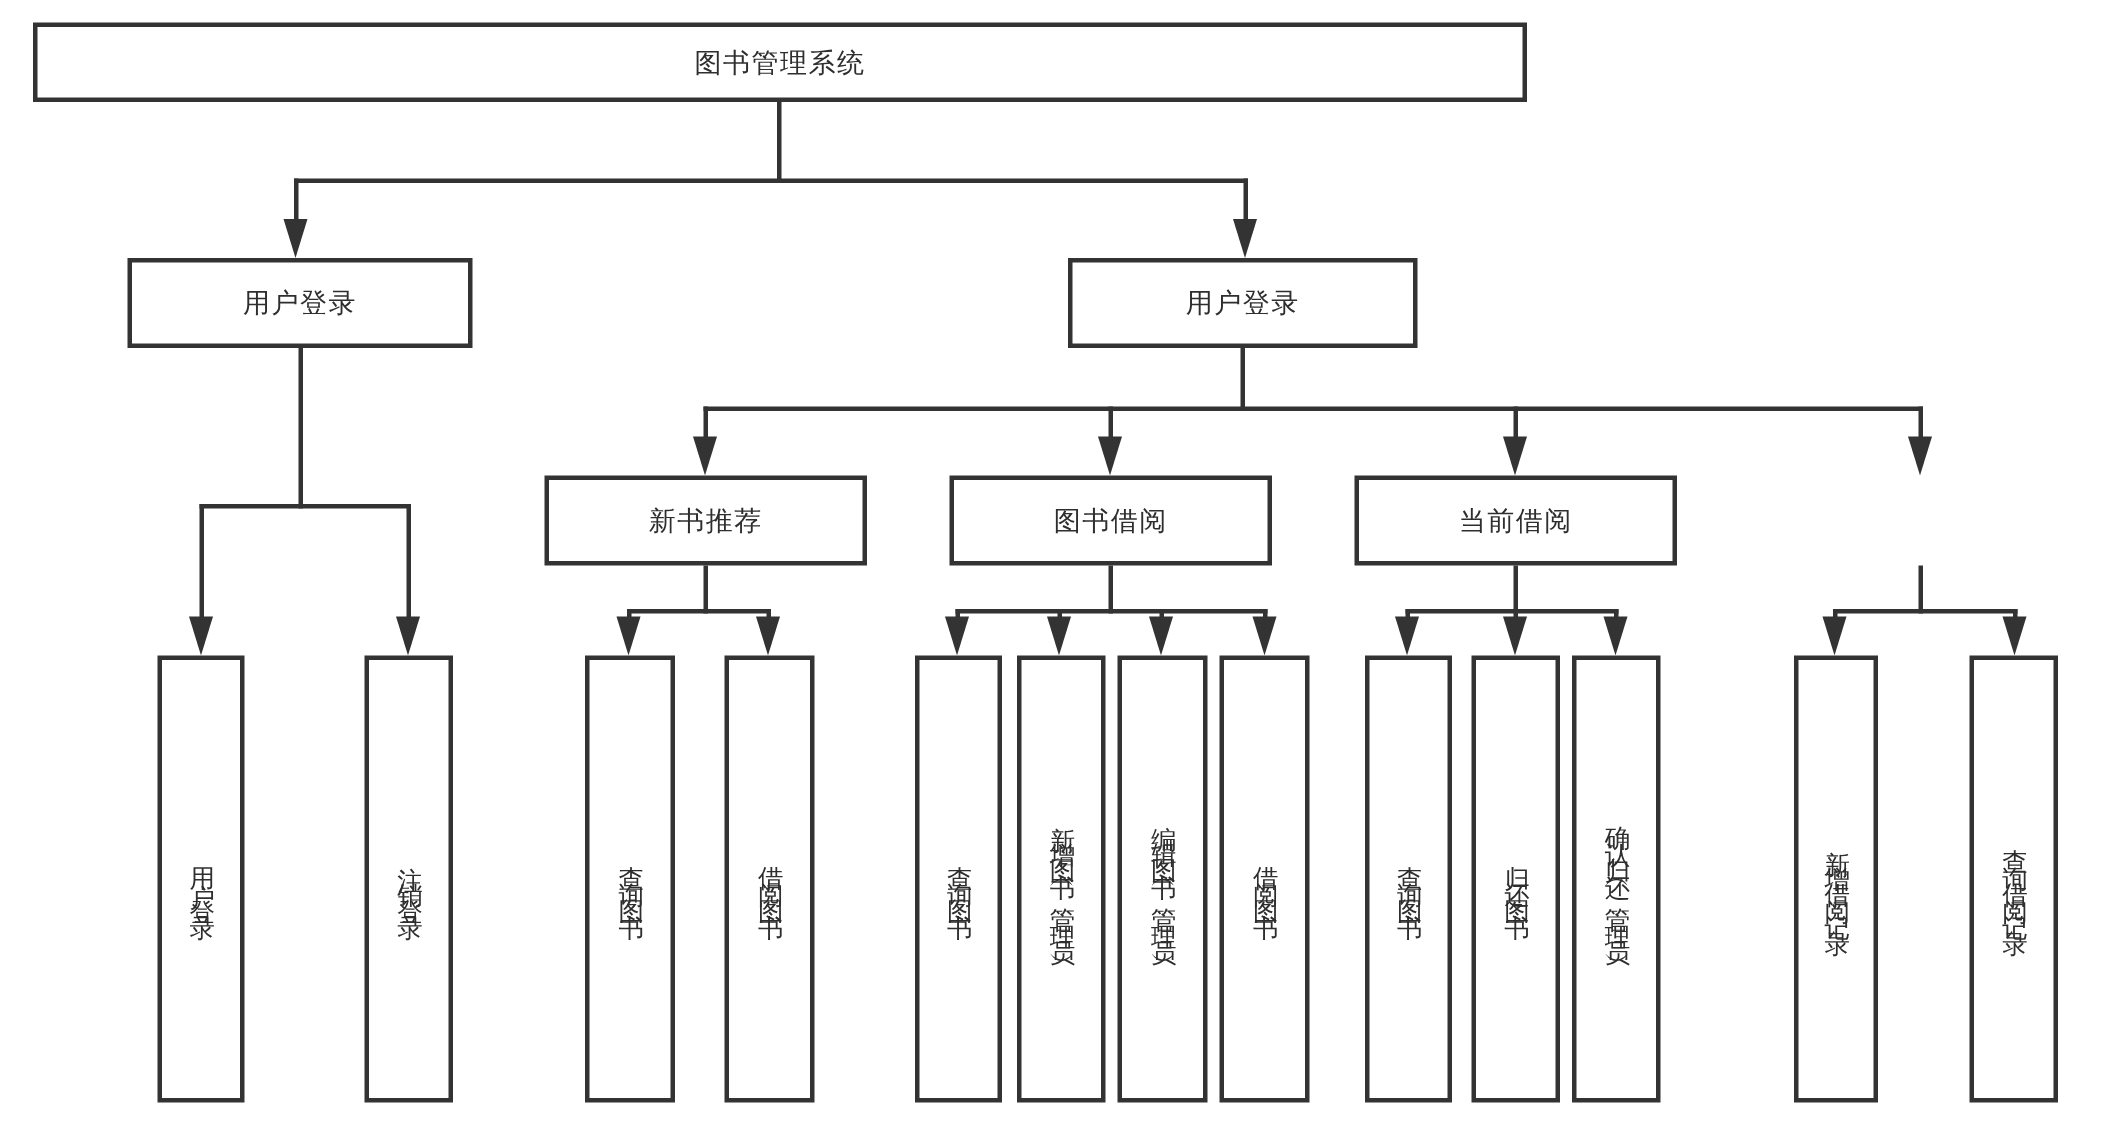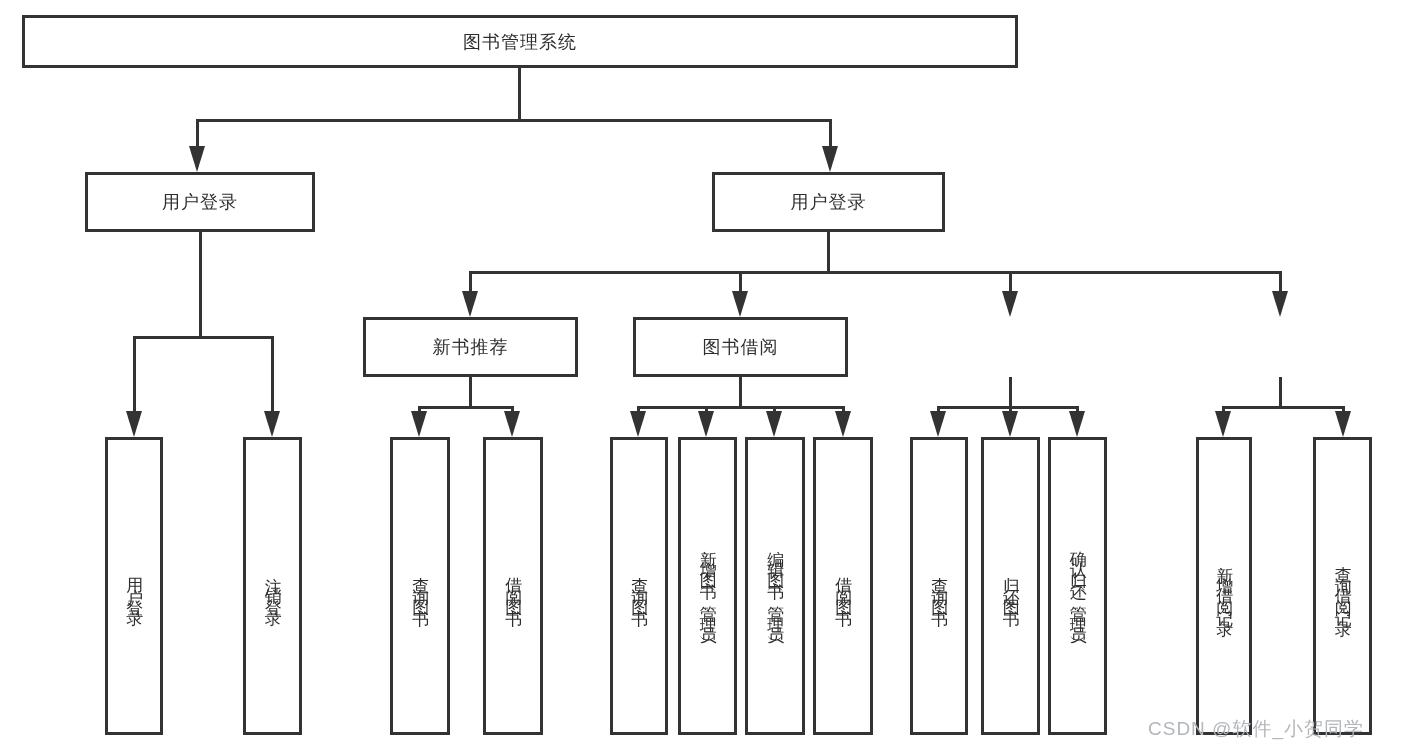--- a/index.html
+++ b/index.html
@@ -85,20 +85,23 @@
   <div class="ar" style="left:1002px;top:291px;"></div>
   <div class="vl" style="left:1279px;top:271px;height:22px;"></div>
   <div class="ar" style="left:1272px;top:291px;"></div>
 
   <div class="nbox" style="left:633px;top:317px;width:215px;height:60px;">
     <span>图书借阅</span>
   </div>
   <div class="nbox" style="left:363px;top:317px;width:215px;height:60px;">
     <span>新书推荐</span>
   </div>
+  <div class="nbox" style="left:903px;top:317px;width:215px;height:60px;">
+    <span>当前借阅</span>
+  </div>
 
   <div class="vl" style="left:469px;top:377px;height:32px;"></div>
   <div class="hl" style="left:418px;top:406px;width:96px;"></div>
   <div class="vl" style="left:418px;top:406px;height:8px;"></div>
   <div class="ar" style="left:411px;top:411px;"></div>
   <div class="vl" style="left:511px;top:406px;height:8px;"></div>
   <div class="ar" style="left:504px;top:411px;"></div>
 
   <div class="vl" style="left:739px;top:377px;height:32px;"></div>
   <div class="hl" style="left:637px;top:406px;width:208px;"></div>
@@ -164,15 +167,14 @@
     <span class="vtext">确认归还（管理员）</span>
   </div>
 
   <div class="nbox leaf" style="left:1196px;top:437px;width:56px;height:298px;">
     <span class="vtext">新增借阅记录</span>
   </div>
   <div class="nbox leaf" style="left:1313px;top:437px;width:59px;height:298px;">
     <span class="vtext">查询借阅记录</span>
   </div>
 
-  <div class="watermark">CSDN @软件_小贺同学</div>
 
 </div>
 
 </body></html>

